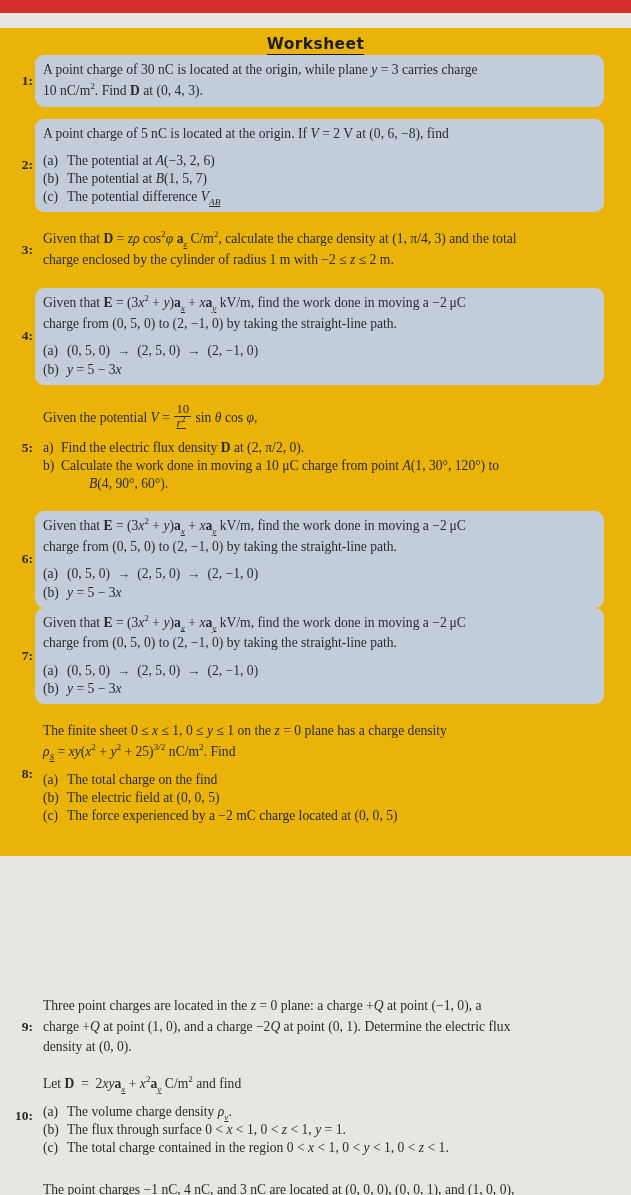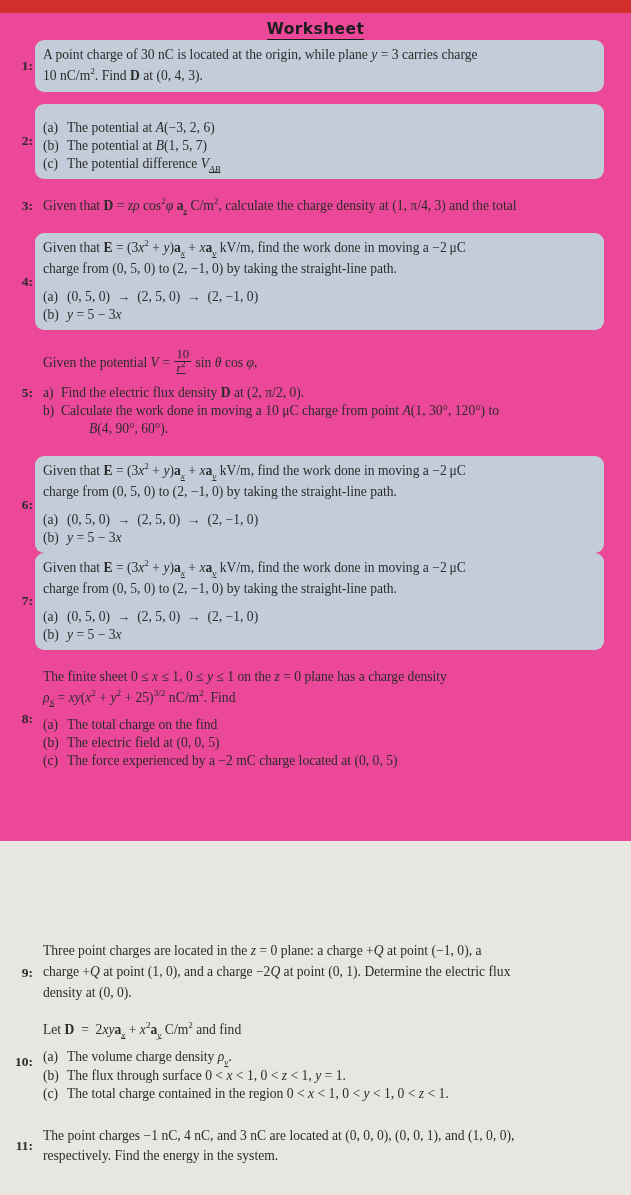--- a/index.html
+++ b/index.html
@@ -19,24 +19,24 @@
   .top-bar {
     position: absolute;
     top: 0; left: 0;
     width: 631px;
     height: 13px;
     background: #d32f2b;
   }
 
   .page {
     position: absolute;
-    top: 13px; left: 0;
+    top: 28px; left: 0;
     width: 631px;
     height: 828px;
-    background: #ec4899;
+    background: #eab308;
   }
 
   .doc-title {
     text-align: center;
     font-family: "DejaVu Sans", sans-serif;
     font-size: 15.5px;
     font-weight: 700;
     letter-spacing: 0.4px;
     color: #1d1d1d;
     padding-top: 7px;
@@ -155,20 +155,21 @@
       <p>A point charge of 30 nC is located at the origin, while plane <i class="v">y</i> = 3 carries charge</p>
       <p>10 nC/m<sup>2</sup>. Find <b class="vec">D</b> at (0, 4, 3).</p>
     </div>
   </div>
 
   <div class="spacer-sm"></div>
 
   <div class="qrow">
     <div class="qnum"><span class="qnum-inner">2:</span></div>
     <div class="qbody hl">
+      <p>A point charge of 5 nC is located at the origin. If <i class="v">V</i> = 2 V at (0, 6, −8), find</p>
       <div class="gap"></div>
       <div class="sub">
           <span class="lbl">(a)</span>
           <span class="txt">The potential at <i class="v">A</i>(−3, 2, 6)</span>
         </div>
       <div class="sub">
           <span class="lbl">(b)</span>
           <span class="txt">The potential at <i class="v">B</i>(1, 5, 7)</span>
         </div>
       <div class="sub">
@@ -177,20 +178,21 @@
         </div>
     </div>
   </div>
 
   <div class="spacer-sm"></div>
 
   <div class="qrow">
     <div class="qnum"><span class="qnum-inner">3:</span></div>
     <div class="qbody plain">
       <p>Given that <b class="vec">D</b> = <i class="v">zρ</i> cos<sup>2</sup><i class="v">φ</i> <b class="vec">a</b><sub><i class="v">z</i></sub> C/m<sup>2</sup>, calculate the charge density at (1, π/4, 3) and the total</p>
+      <p>charge enclosed by the cylinder of radius 1 m with −2 ≤ <i class="v">z</i> ≤ 2 m.</p>
     </div>
   </div>
 
   <div class="spacer-sm"></div>
 
   <div class="qrow">
     <div class="qnum"><span class="qnum-inner">4:</span></div>
     <div class="qbody hl">
       <p>Given that <b class="vec">E</b> = (3<i class="v">x</i><sup>2</sup> + <i class="v">y</i>)<b class="vec">a</b><sub><i class="v">x</i></sub> + <i class="v">x</i><b class="vec">a</b><sub><i class="v">y</i></sub> kV/m, find the work done in moving a −2 μC</p>
       <p>charge from (0, 5, 0) to (2, −1, 0) by taking the straight-line path.</p>

